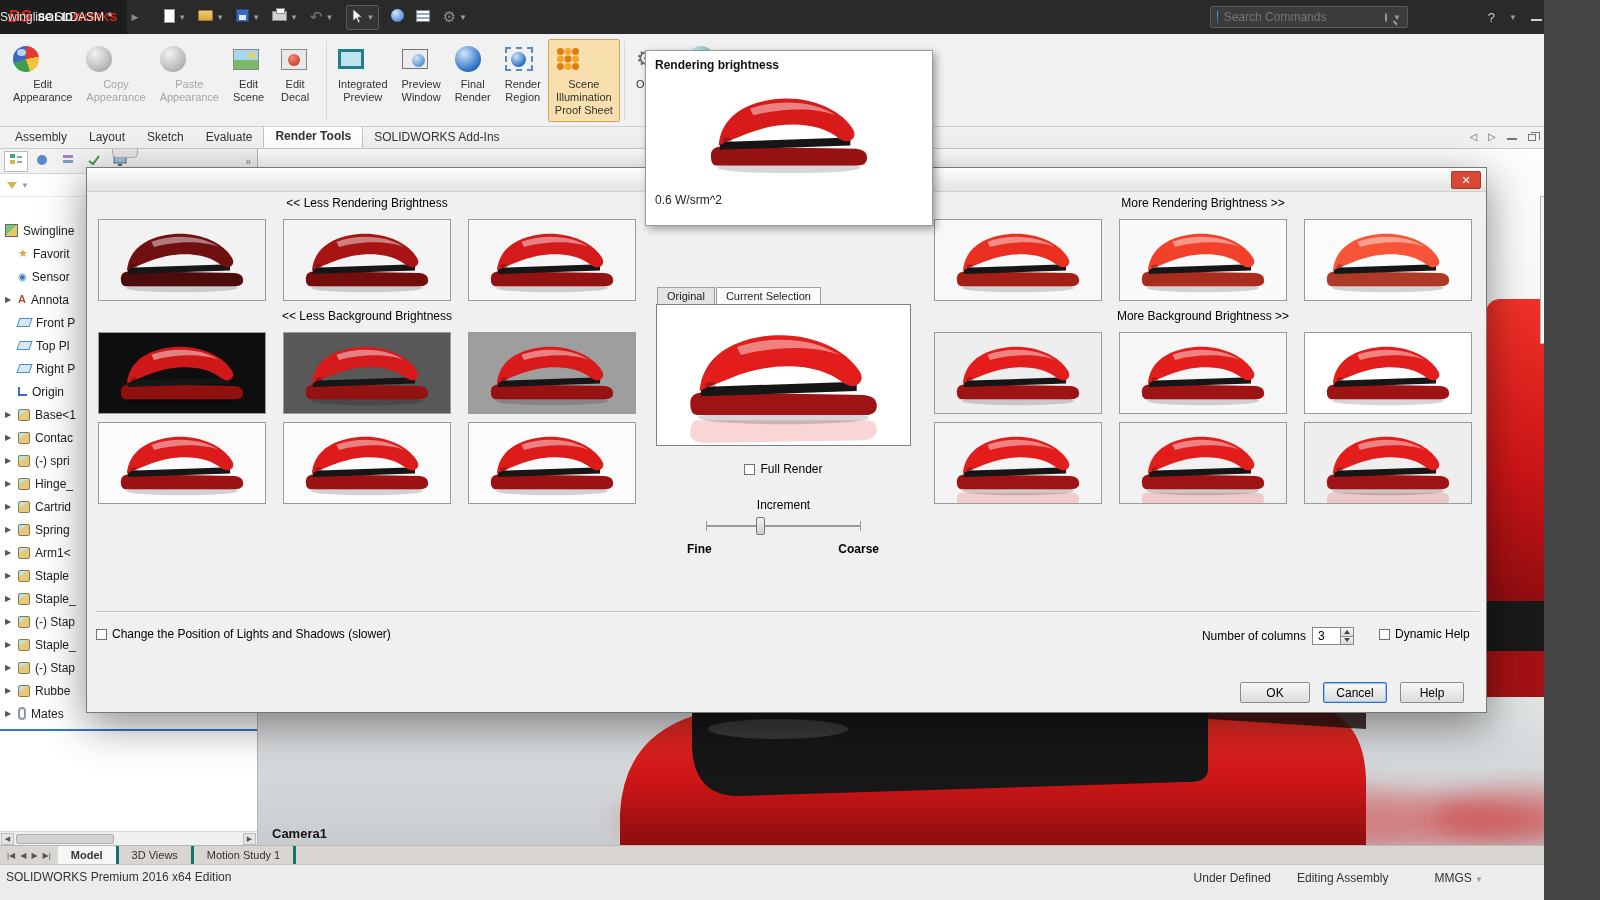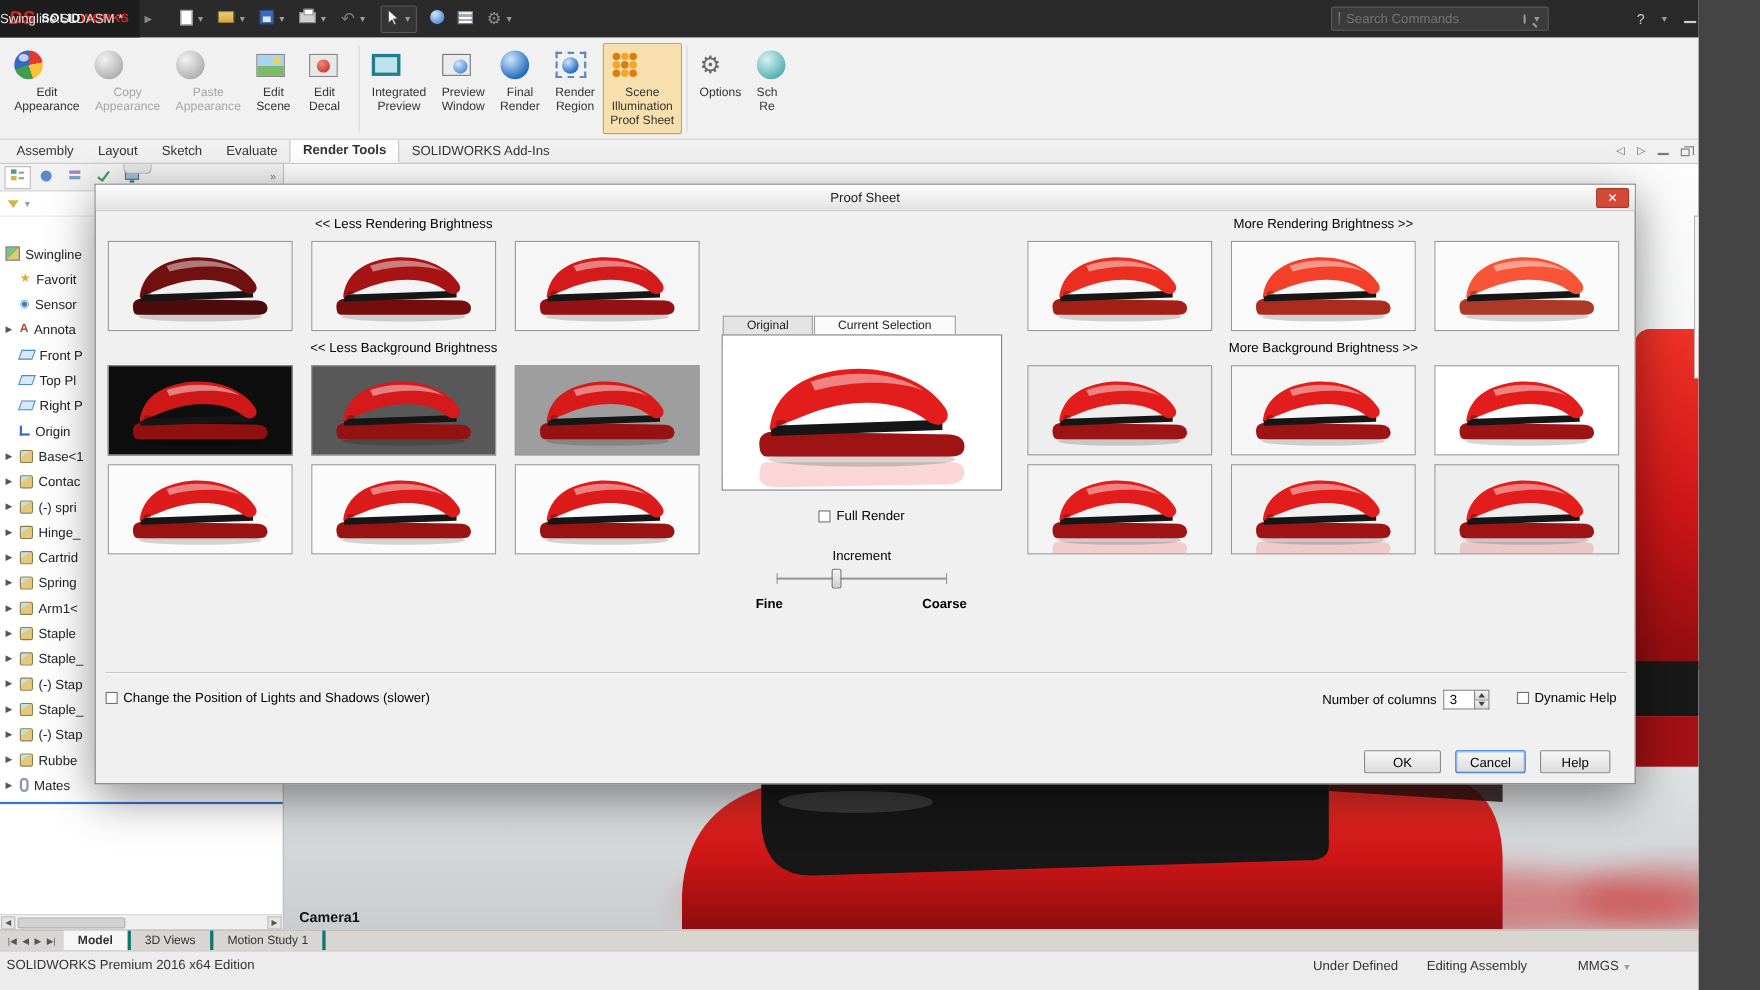--- a/index.html
+++ b/index.html
@@ -144,21 +144,21 @@
 .dialog{position:absolute;left:86px;top:167px;width:1401px;height:546px;background:#f0f0f0;border:1px solid #787878;box-shadow:0 12px 40px rgba(0,0,0,.45);z-index:30}
 .dlg-title{height:24px;background:linear-gradient(#fdfdfd,#e2e2e2);border-bottom:1px solid #cfcfcf;display:flex;align-items:center;justify-content:center;font-size:12px;color:#222;position:relative}
 .dlg-close{position:absolute;right:5px;top:3px;width:30px;height:18px;background:#d64937;color:#fff;border:1px solid #a83828;border-radius:2px;display:flex;align-items:center;justify-content:center;font-size:11px;font-family:"Liberation Sans",sans-serif}
 .grid{position:absolute;top:28px;width:538px}
 .grid.left{left:11px}.grid.right{left:847px}
 .grid-label{height:16px;text-align:center;font-size:12px;color:#000;margin-bottom:7px}
 .grid-row{display:flex;gap:17px;margin-bottom:8px}
 .thumb{width:168px;height:82px;border:1px solid #9a9a9a;overflow:hidden}
 .thumb svg{width:100%;height:100%;display:block}
 .sel-tabs{position:absolute;top:118px;left:570px;display:flex;align-items:flex-end}
-.seltab{padding:2px 21px 3px;font-size:11px;border:1px solid #a0a0a0;background:#e4e4e4;border-bottom:none;margin-right:1px;color:#222}
+.seltab{padding:2px 9px 3px;font-size:11px;border:1px solid #a0a0a0;background:#e4e4e4;border-bottom:none;margin-right:1px;color:#222}
 .seltab.active{background:#fbfbfb;padding-bottom:4px;position:relative;top:1px}
 #preview-box{position:absolute;top:136px;left:569px;width:255px;height:142px;border:1px solid #808080;background:#fff}
 #preview-box svg{width:100%;height:100%;display:block}
 .chk{display:flex;align-items:center;gap:5px;font-size:12px;color:#000}
 .cb{width:11px;height:11px;border:1px solid #707070;background:#fff;display:inline-block;flex:none}
 .full-render{position:absolute;top:294px;left:569px;width:255px;justify-content:center}
 .inc-label{position:absolute;top:330px;left:569px;width:255px;text-align:center;font-size:12px;color:#000}
 .slider{position:absolute;top:349px;left:619px;width:155px;height:18px}
 .slider .track{position:absolute;left:0;right:0;top:8px;height:2px;background:#9a9a9a}
 .slider .tick{position:absolute;top:4px;width:1px;height:10px;background:#9a9a9a}
@@ -895,20 +895,36 @@
       <span class="cb"></span>
       <span>Dynamic Help</span>
     </label>
     <div id="dlg-buttons">
         <button class="dbtn first">OK</button>
         <button class="dbtn focused">Cancel</button>
         <button class="dbtn">Help</button>
       </div>
   </div>
 
+  <div class="tooltip">
+    <div class="tt-title">Rendering brightness</div>
+    <div class="tt-img" id="tt-img">
+        <svg viewBox="0 0 190 88" preserveAspectRatio="xMidYMid meet">
+          <rect width="190" height="88" fill="#ffffff"></rect>
+          <ellipse cx="95" cy="76" rx="64" ry="5" fill="rgba(0,0,0,0.16)"></ellipse>
+          <path d="M30 74 L156 74 Q165 74 165 67 Q165 60 155 59 L36 57 Q25 57 25 65 Q25 74 30 74 Z" fill="#d81a1a"></path>
+          <path d="M30 74 L156 74 Q165 74 165 67 Q165 60 155 59 L36 57 Q25 57 25 65 Q25 74 30 74 Z" fill="rgba(0,0,0,0.30)"></path>
+          <path d="M33 60 L150 56 L150 49 L33 53 Z" fill="#161616"></path>
+          <path d="M32 56 C34 34 50 21 74 16 C108 9 140 22 152 41 C155 46 154 50 149 52 C147 53 143 52 140 50 C122 35 88 33 56 46 C46 50 38 53 32 56 Z" fill="#d81a1a"></path>
+          <path d="M60 23 C86 14 118 16 137 29 C119 22 90 22 63 29 Z" fill="rgba(255,255,255,0.45)"></path>
+          <ellipse cx="40" cy="52" rx="4" ry="3" fill="rgba(0,0,0,0.25)"></ellipse>
+        </svg>
+      </div>
+    <div class="tt-value">0.6 W/srm^2</div>
+  </div>
 
   <div class="doc-tabs">
     <div class="nav-btns">
       <span>|◀</span>
       <span>◀</span>
       <span>▶</span>
       <span>▶|</span>
     </div>
     <div id="doc-tabs-list" style="display:flex">
         <span class="dtab active">Model</span>

